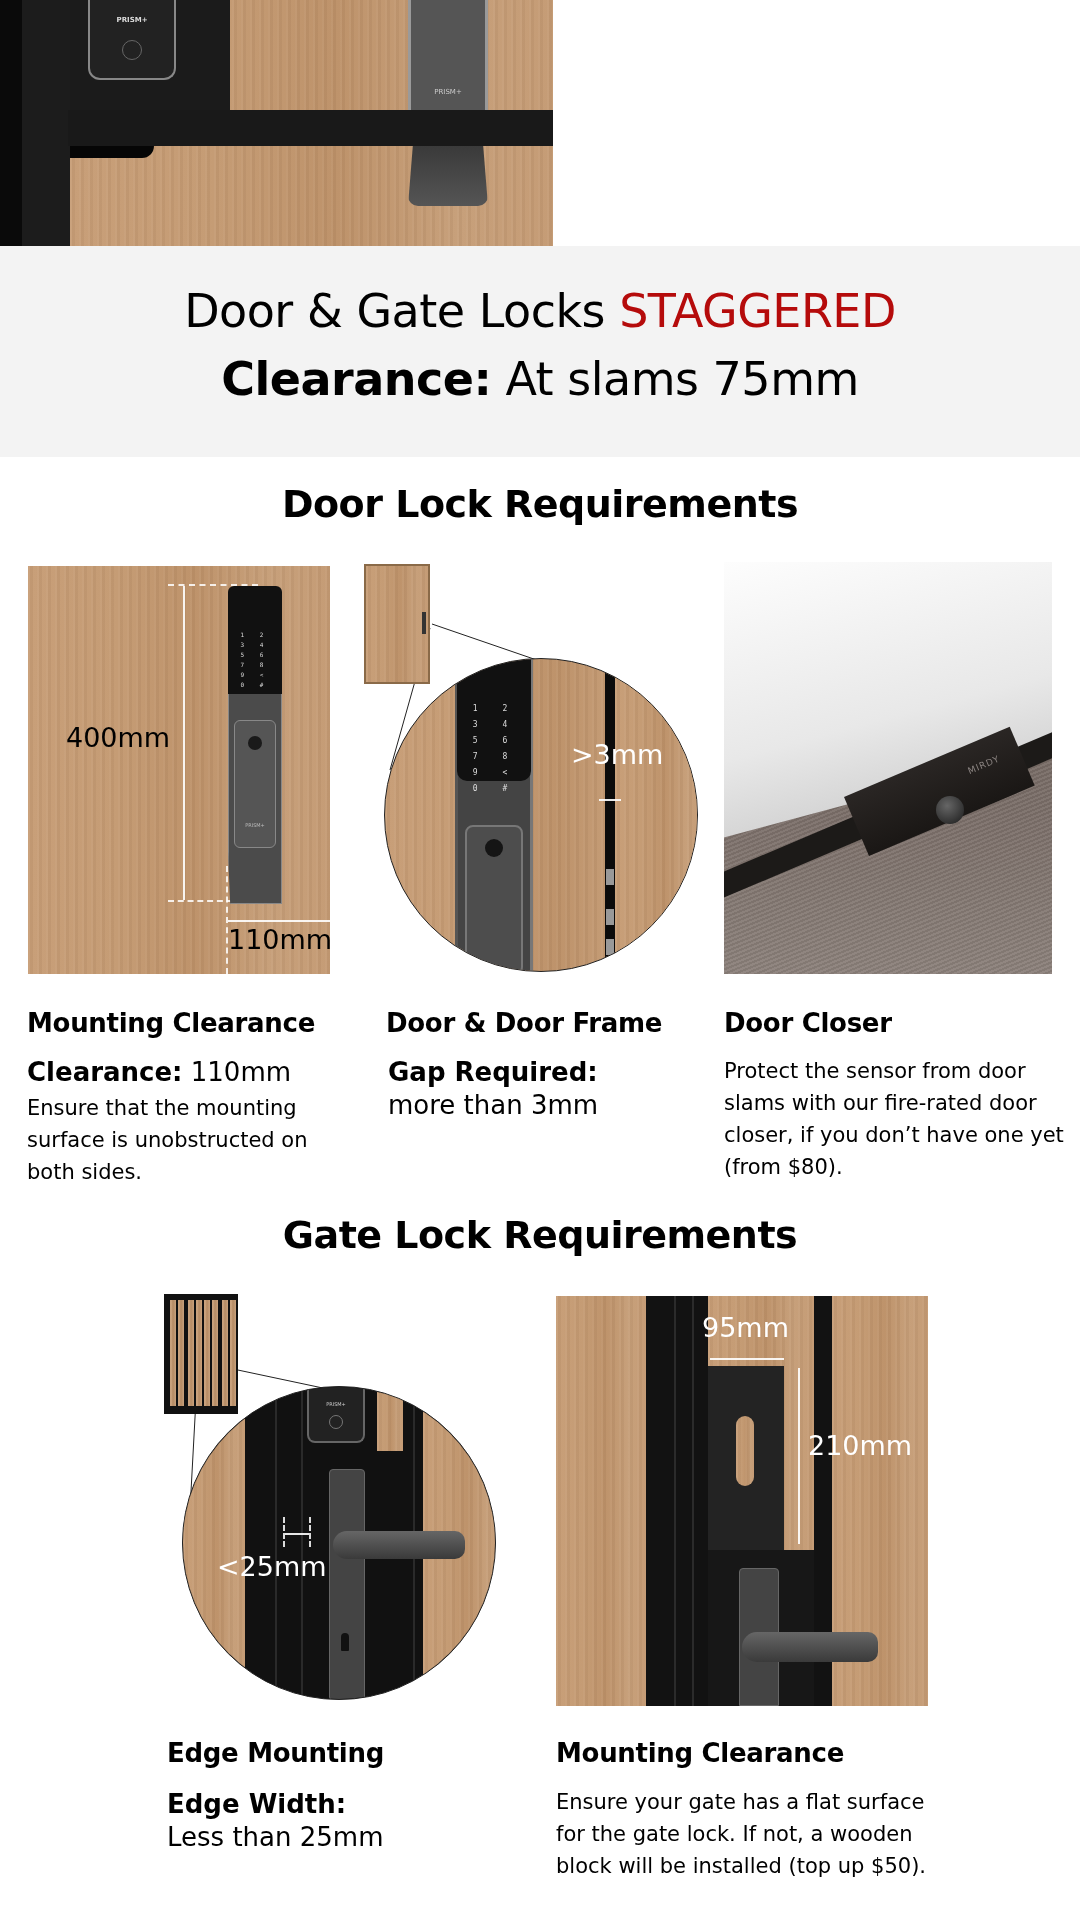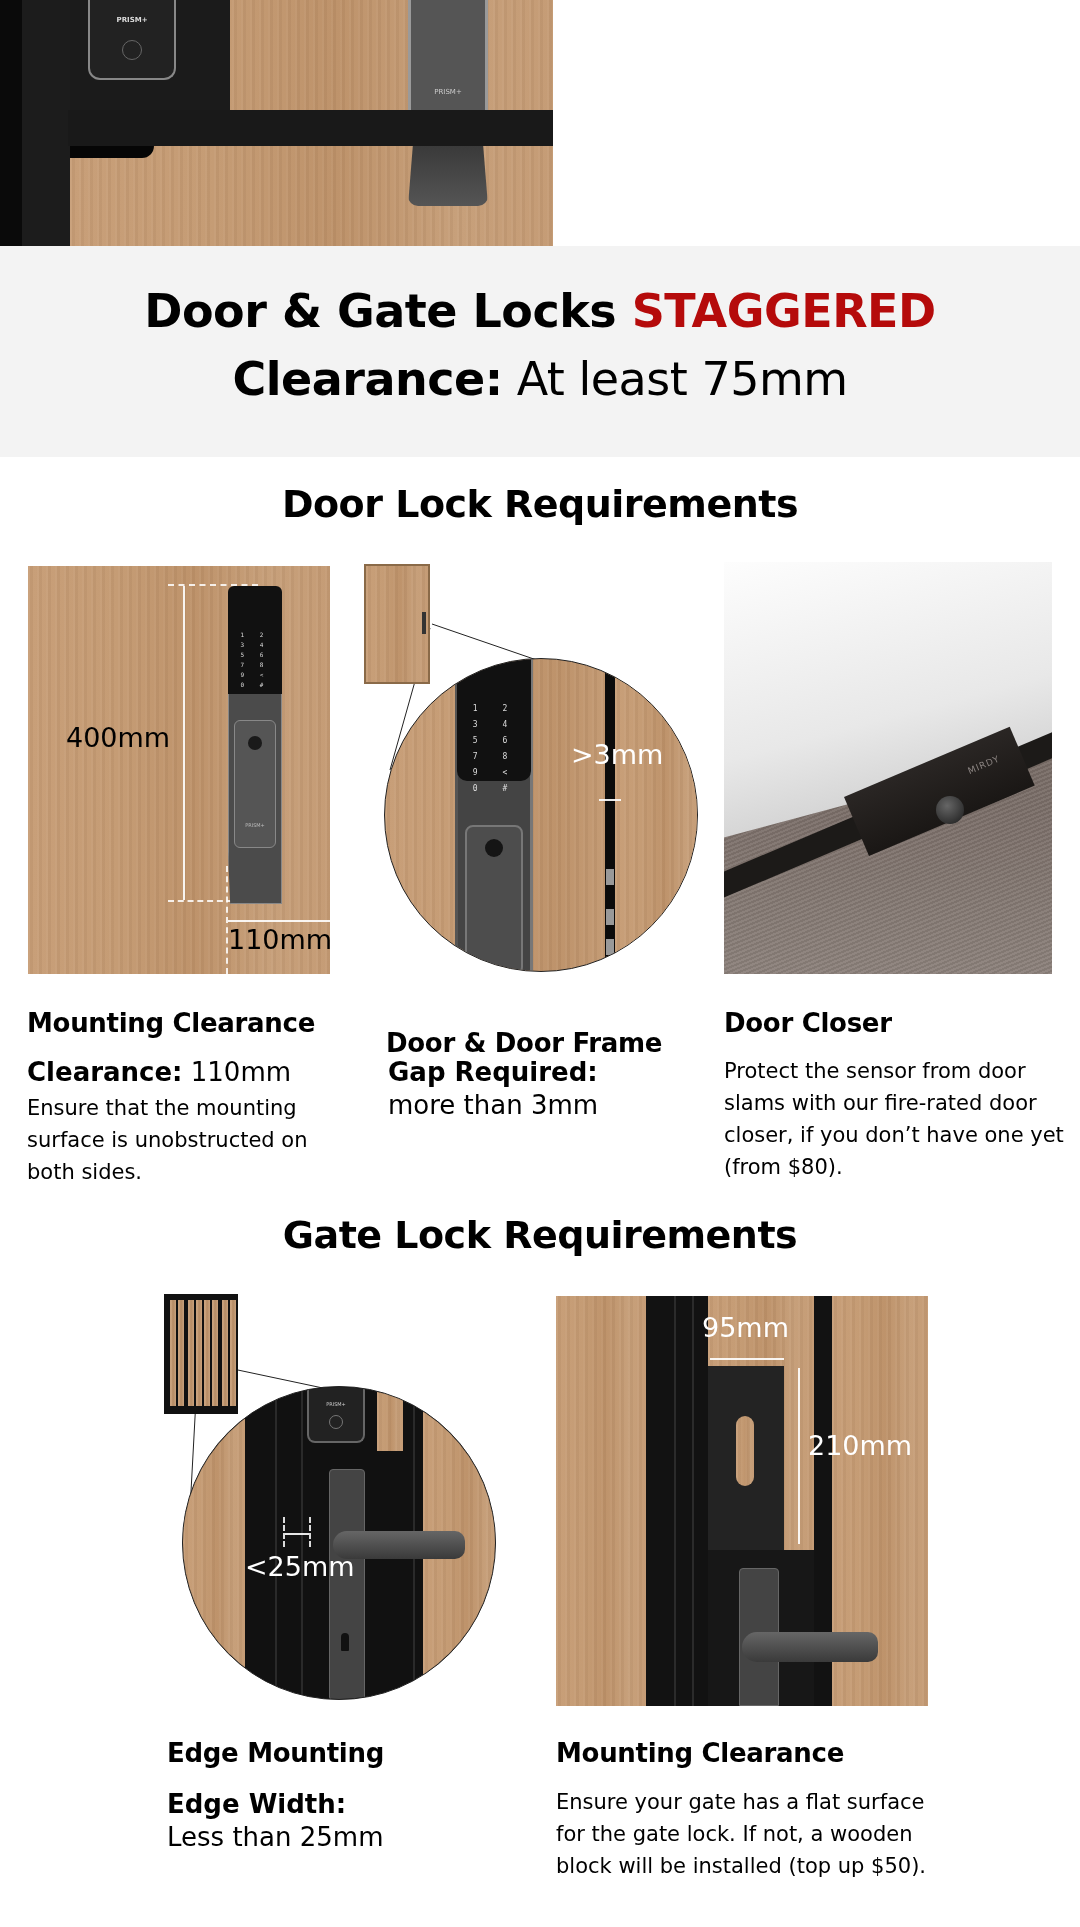--- a/index.html
+++ b/index.html
@@ -32,21 +32,21 @@
   .hero-right .post { position: absolute; left: 146px; top: 0; width: 48px; height: 246px; }
   .hero-right .handle { position: absolute; left: 84px; top: 0; width: 176px; height: 110px; }
   .hero-right .gate-bar { position: absolute; left: 383px; top: 0; width: 38px; height: 246px; background: #121212; }
   .hero-right .gate-plate { position: absolute; left: 344px; top: 0; width: 100px; height: 54px; background: #3a3a3a; border-radius: 0 0 4px 4px; }
   .hero-right .screw { position: absolute; left: 372px; top: 16px; width: 8px; height: 8px; border-radius: 50%; background: #bbb; }
   .hero-right .arrow { position: absolute; left: 198px; top: 154px; width: 186px; height: 10px; }
   .hero-right .dim { position: absolute; left: 214px; top: 170px; font-size: 42px; color: #000; font-family: "DejaVu Sans", sans-serif; }
 
   
   .banner { position: absolute; left: 0; top: 246px; width: 1080px; height: 211px; background: #f3f3f3; text-align: center; }
-  .banner .line1 { position: absolute; left: 0; width: 100%; top: 38px; font-size: 46px; font-weight: bold; letter-spacing: -0.5px; }
+  .banner .line1 { position: absolute; left: 0; width: 100%; top: 38px; font-size: 46px; font-weight: normal; letter-spacing: -0.5px; }
   .banner .line1 .accent { color: #b50b0b; }
   .banner .line2 { position: absolute; left: 0; width: 100%; top: 106px; font-size: 46px; letter-spacing: -0.5px; }
 
   
   .section-title { position: absolute; left: 0; width: 1080px; text-align: center; font-size: 38px; font-weight: bold; letter-spacing: -0.5px; }
 
   
   .img-box { position: absolute; overflow: hidden; }
   .door1 { left: 28px; top: 566px; width: 302px; height: 408px; }
   .door1 .lock { position: absolute; left: 200px; top: 20px; width: 54px; height: 318px; }
@@ -143,21 +143,21 @@
 
 </section>
 
 <section class="banner">
   <h1 class="line1">
     <span>Door &amp; Gate Locks</span>
     <span class="accent">STAGGERED</span>
   </h1>
   <div class="line2">
     <b>Clearance:</b>
-    <span>At least 75mm</span>
+    <span>At slams 75mm</span>
   </div>
 </section>
 
 <h2 class="section-title" style="top:482px;">Door Lock Requirements</h2>
 
 <div class="img-box wood door1">
   <div class="dim-dash-h" style="left:140px; top:18px; width:90px;"></div>
   <div class="dim-line-v" style="left:155px; top:20px; height:314px;"></div>
   <div class="dim-dash-h" style="left:140px; top:334px; width:94px;"></div>
   <div class="dim-dash-v" style="left:198px; top:300px; height:108px;"></div>
@@ -207,21 +207,21 @@
   <div class="knob"></div>
 </div>
 
 <div class="caption-title" style="left:27px; top:1008px;">Mounting Clearance</div>
 <div class="caption-text" style="left:27px; top:1056px; width:320px;">
   <b>Clearance:</b>
   <span>110mm</span>
 </div>
 <div class="caption-small" style="left:27px; top:1092px; width:320px;">Ensure that the mounting surface is unobstructed on both sides.</div>
 
-<div class="caption-title" style="left:386px; top:1008px;margin-top:20px;">Door &amp; Door Frame</div>
+<div class="caption-title" style="left:386px; top:1008px;">Door &amp; Door Frame</div>
 <div class="caption-text" style="left:388px; top:1056px; width:300px;">
   <b>Gap Required:</b><br>
   <span>more than 3mm</span>
 </div>
 
 <div class="caption-title" style="left:724px; top:1008px;">Door Closer</div>
 <div class="caption-small" style="left:724px; top:1055px; width:340px;">Protect the sensor from door slams with our fire-rated door closer, if you don’t have one yet (from $80).</div>
 
 <h2 class="section-title" style="top:1213px;">Gate Lock Requirements</h2>
 
@@ -250,21 +250,21 @@
     <div class="kp">
       <div class="brand">PRISM+</div>
       <div class="fp"></div>
     </div>
     <div class="plate"></div>
     <div class="lever"></div>
     <div class="keyhole"></div>
     <div class="dim-dash-v" style="left:100px; top:130px; height:30px;"></div>
     <div class="dim-dash-v" style="left:126px; top:130px; height:30px;"></div>
     <div class="dim-line-h" style="left:102px; top:146px; width:24px;"></div>
-    <div class="dim-label white" style="left:62px; top:164px;">&lt;25mm</div>
+    <div class="dim-label white" style="left:34px; top:164px;">&lt;25mm</div>
   </div>
 </div>
 
 <div class="img-box gate2">
   <div class="w-left wood"></div>
   <div class="w-right wood"></div>
   <div class="frame"></div>
   <div class="rib" style="left:118px;"></div>
   <div class="rib" style="left:136px;"></div>
   <div class="block-w wood"></div>

